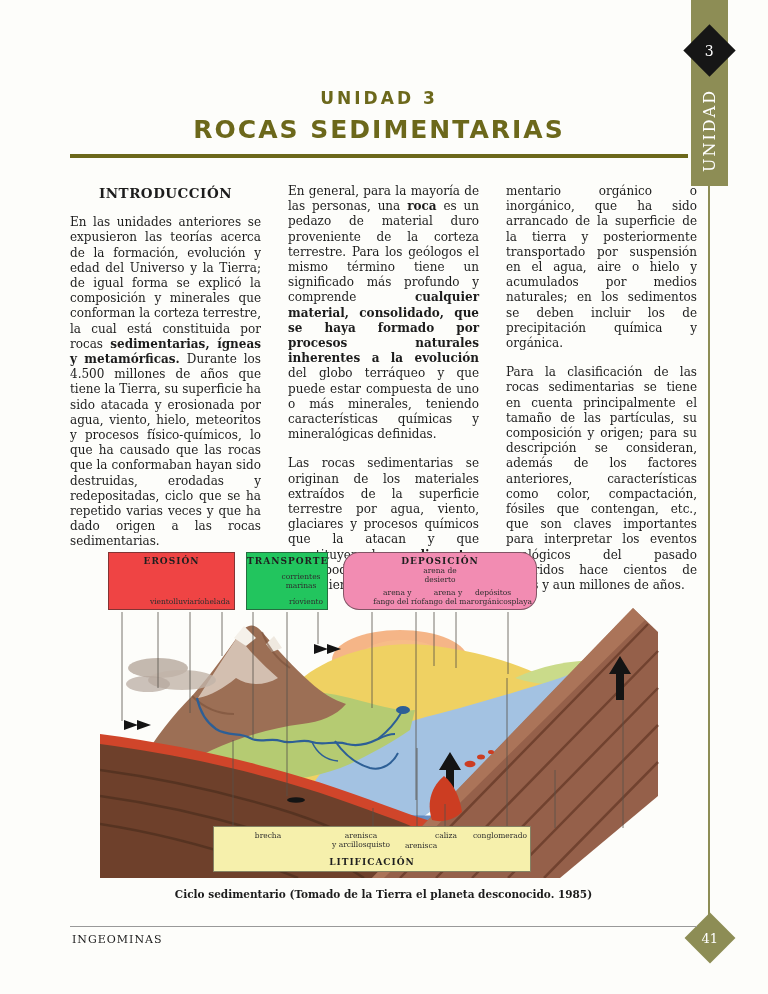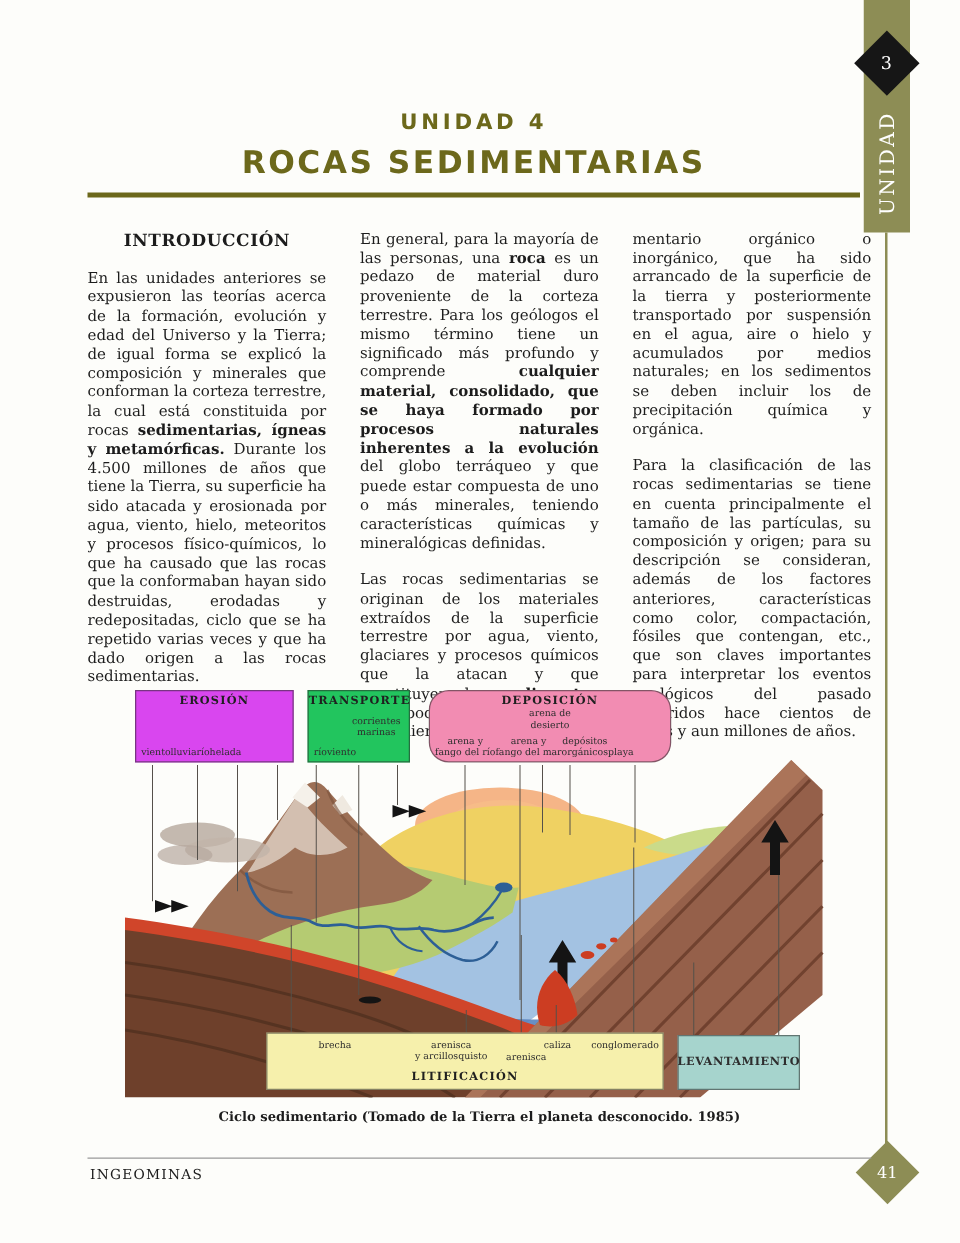--- a/index.html
+++ b/index.html
@@ -28,27 +28,27 @@
   .columns{position:absolute;left:70px;top:184px;width:627px;display:flex;gap:27px;}
   .col{flex:1;font-size:12px;line-height:15.2px;text-align:justify;}
   .col p{margin:0 0 14px 0;}
   .intro-heading{text-align:center;font-weight:bold;font-size:13.5px;letter-spacing:.5px;margin:2px 0 14px 0;}
   
   .diagram{position:absolute;left:100px;top:548px;width:560px;height:330px;}
   .diagram svg{position:absolute;left:0;top:0;}
   .dbox{position:absolute;border:1px solid rgba(40,40,40,.55);box-sizing:border-box;font-size:7.5px;color:#2e2e2e;}
   .box-title{font-weight:bold;font-size:9px;letter-spacing:1px;text-align:center;margin-top:3px;color:#1f1f1f;}
   .pre{white-space:pre-line;text-align:center;}
-  .box-erosion{left:8px;top:4px;width:127px;height:58px;background:#d946ef;}
+  .box-erosion{left:8px;top:4px;width:127px;height:58px;background:#ef4444;}
   .box-transporte{left:146px;top:4px;width:82px;height:58px;background:#22c55e;}
   .box-deposicion{left:243px;top:4px;width:194px;height:58px;background:#f28cb2;border-radius:16px;}
   .box-litificacion{left:113px;top:278px;width:318px;height:46px;background:#f6f0ac;}
   .box-levantamiento{left:442px;top:280px;width:98px;height:44px;background:#a6d4cd;
     display:flex;align-items:center;justify-content:center;font-weight:bold;font-size:9px;letter-spacing:.5px;}
-  .label-row{position:absolute;left:0;right:0;bottom:3px;display:flex;justify-content:flex-start;
+  .label-row{position:absolute;left:0;right:0;bottom:3px;display:flex;justify-content:flex-end;
     padding:0 4px;align-items:flex-end;margin-top:24px;}
   .center-label{position:absolute;left:0;right:0;text-align:center;}
   .lit-label{position:absolute;transform:translateX(-50%);white-space:pre-line;text-align:center;}
   
   .caption{position:absolute;left:70px;top:888px;width:627px;text-align:center;
     font-weight:bold;font-size:10.5px;}
   .footer-rule{position:absolute;left:70px;top:926px;width:627px;height:1px;background:#999;}
   .publisher{position:absolute;left:72px;top:933px;font-size:11px;letter-spacing:1px;}
 </style>
 </head>
@@ -60,21 +60,21 @@
 </div>
 <div class="unidad-vert">
   <span>UNIDAD</span>
 </div>
 <div class="sidebar-line"></div>
 <div class="page-diamond">
   <span>41</span>
 </div>
 
 <div class="header">
-  <div class="unit-label">UNIDAD  4</div>
+  <div class="unit-label">UNIDAD  3</div>
   <div class="page-title">ROCAS  SEDIMENTARIAS</div>
   <div class="title-rule"></div>
 </div>
 
 <div class="columns">
   <div class="col">
     <div class="intro-heading">INTRODUCCIÓN</div>
     <p><span>En las unidades anteriores se expusieron las teorías acerca de la formación, evolución y edad del Universo y la Tierra; de igual forma se explicó la composición y minerales que conforman la corteza terrestre, la cual está constituida por rocas </span><b>sedimentarias, ígneas y metamórficas.</b><span> Durante los 4.500 millones de años que tiene la Tierra, su superficie ha sido atacada y erosionada por agua, viento, hielo, meteoritos y procesos físico-químicos, lo que ha causado que las rocas que la conformaban hayan sido destruidas, erodadas y redepositadas, ciclo que se ha repetido varias veces y que ha dado origen a las rocas sedimentarias.</span></p>
   </div>
   <div class="col">
@@ -203,20 +203,17 @@
   <div class="dbox box-litificacion">
     <span class="lit-label" style="left:24px;top:4px;margin-left:30px;">brecha</span>
     <span class="lit-label" style="left:147px;top:4px;">arenisca
 y arcillosquisto</span>
     <span class="lit-label" style="left:207px;top:14px;">arenisca</span>
     <span class="lit-label" style="left:232px;top:4px;text-align:right;">caliza</span>
     <span class="lit-label" style="left:286px;top:4px;">conglomerado</span>
     <div class="box-title" style="position:absolute;left:0;right:0;bottom:4px;margin:0;">LITIFICACIÓN</div>
   </div>
 
-  <div class="dbox box-levantamiento">
-    <span>LEVANTAMIENTO</span>
-  </div>
 </div>
 
 <div class="caption">Ciclo sedimentario (Tomado de la Tierra el planeta desconocido. 1985)</div>
 <div class="footer-rule"></div>
 <div class="publisher">INGEOMINAS</div>
 
 </body></html>

